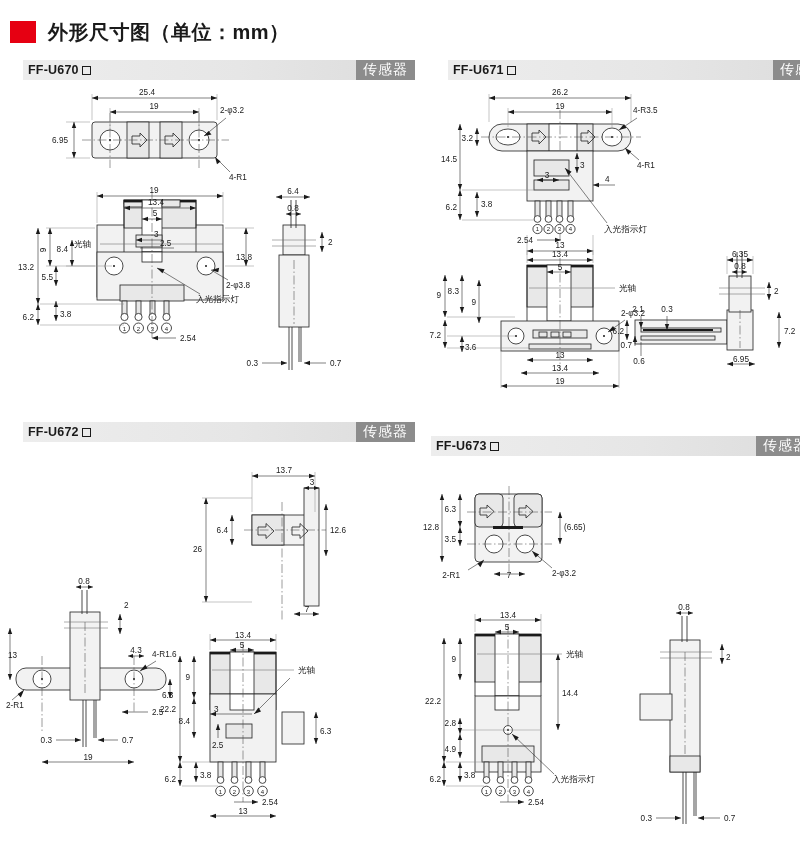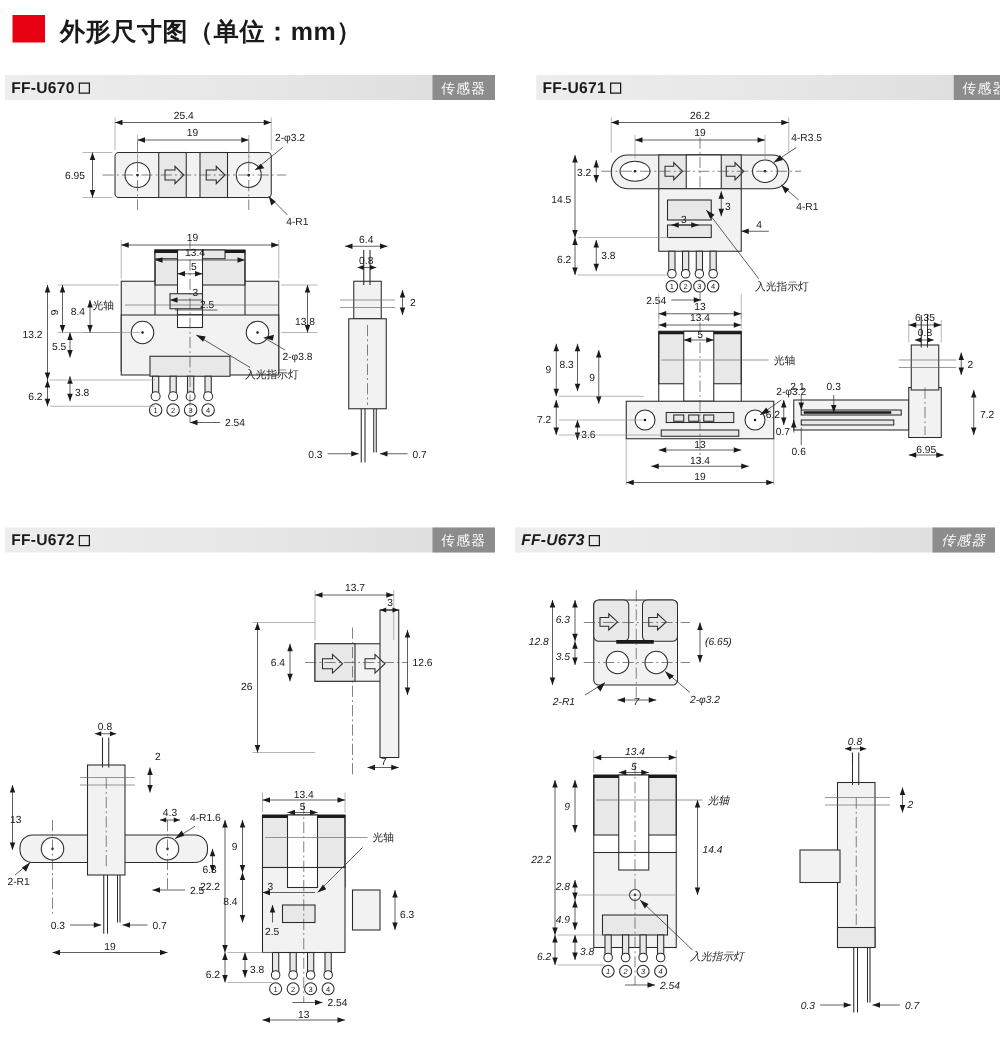--- a/index.html
+++ b/index.html
@@ -8,56 +8,56 @@
     width:800px; height:845px;
     background:#ffffff;
     font-family:"Liberation Sans","DejaVu Sans",sans-serif;
     color:#1a1a1a;
     overflow:hidden;
     position:relative;
   }
 
   
   .page-title-row{
-    display:flex; 
+    display:flex; align-items:center;
     height:40px; padding-left:10px; margin-top:12px;
   }
   .title-swatch{
     width:26px; height:22px; background:#e60012; margin-right:12px; flex:0 0 auto;
   }
   .page-title{
     font-size:20px; font-weight:600; letter-spacing:.5px; white-space:nowrap;
   }
 
   
   .panels{
     position:absolute; left:0; top:60px; width:800px; height:785px;
   }
   .panel{ position:absolute; }
   .panel-tl{ left:4px;   top:0px;   width:392px; height:360px; }
   .panel-tr{ left:429px; top:0px;   width:384px; height:360px; }
   .panel-bl{ left:4px;   top:362px; width:392px; height:470px; }
-  .panel-br{ left:412px; top:362px; width:384px; height:310px;font-style:italic; }
+  .panel-br{ left:412px; top:376px; width:384px; height:310px; }
 
   .panel-head{
     position:relative; height:20px; width:100%;
     background:linear-gradient(to right,#ededed 0%,#e6e6e6 55%,#dcdcdc 100%);
-    display:flex; align-items:center;
+    display:flex; align-items:center;margin-left:19px;
   }
   .panel-model{
     font-size:12.5px; font-weight:700; padding-left:5px; letter-spacing:.2px;
     display:flex; align-items:center; gap:1px;
   }
   .model-box{
     display:inline-block; width:9px; height:9px;
     border:1.4px solid #1a1a1a; margin-left:2px;
   }
   .panel-badge{
     position:absolute; right:0; top:0; height:20px;
-    background:#8c8c8c; color:#fff; font-size:11px;
+    background:#8c8c8c; color:#fff; font-size:14px;
     display:flex; align-items:center; justify-content:center;
     padding:0 7px; letter-spacing:1px;
   }
 
   .panel-body{ position:relative; width:100%; height:calc(100% - 20px); }
   svg.draw{ position:absolute; left:0; top:0; }
 
   
   .obj   { fill:#f2f2f2; stroke:#2b2b2b; stroke-width:.85; }
   .obj2  { fill:#e8e8e8; stroke:#2b2b2b; stroke-width:.85; }

